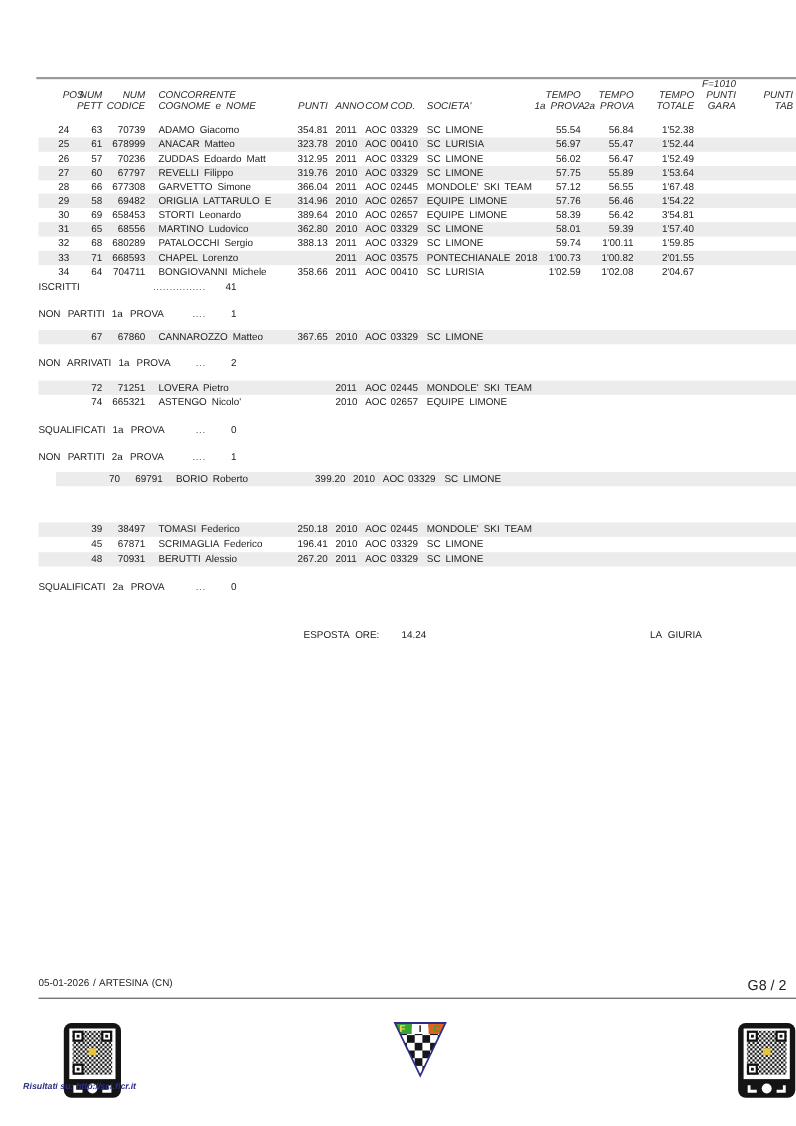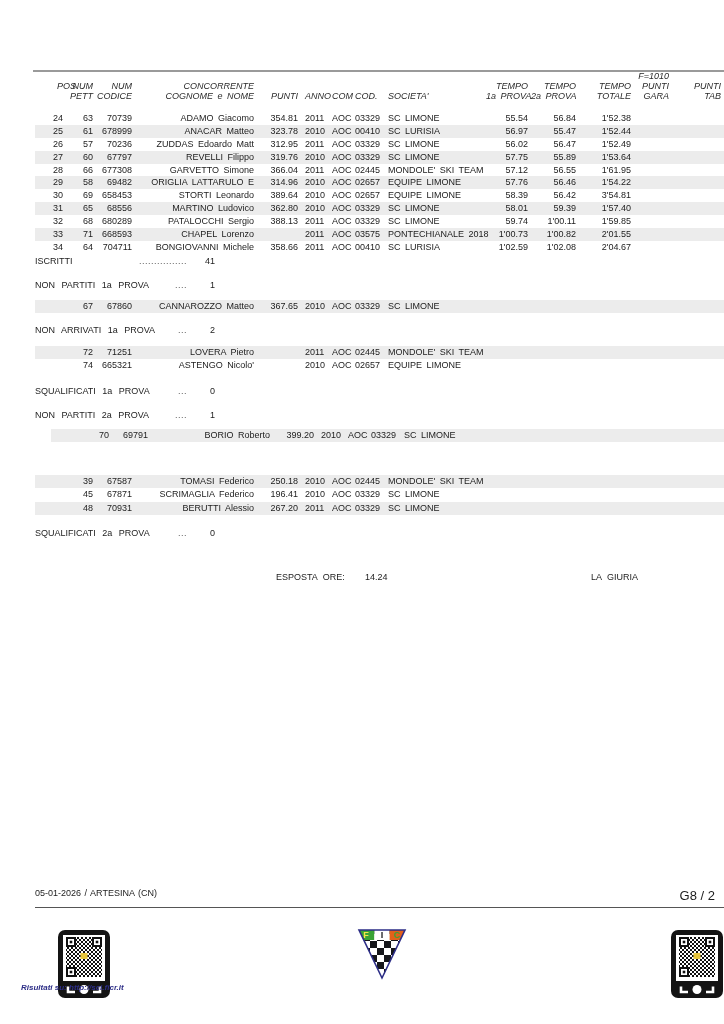--- a/index.html
+++ b/index.html
@@ -8,21 +8,21 @@
   .content{position:absolute;left:14px;top:0;width:696px;}
   .topline{position:absolute;left:-2px;top:70px;width:698px;border-top:2px solid #9a9a9a;}
   
   .thead span{position:absolute;font-size:9px;font-style:italic;color:#2a2a2a;white-space:nowrap;word-spacing:2px;}
   .h-l1{top:81px;} .h-l2{top:91px;} .h-f{top:71px;font-size:8.5px;}
   
   .c{position:absolute;top:1px;white-space:nowrap;}
   .col-pos{left:0;width:28px;text-align:right;}
   .col-pett{left:29px;width:29px;text-align:right;}
   .col-codice{left:60px;width:37px;text-align:right;}
-  .col-name{left:109px;width:110px;text-align:right;}
+  .col-name{left:109px;width:110px;text-align:left;}
   .col-punti{left:211px;width:52px;text-align:right;}
   .col-anno{left:270px;width:24px;}
   .col-com{left:297px;width:22px;}
   .col-cod{left:320px;width:30px;}
   .col-societa{left:353px;width:150px;}
   .col-t1{left:451px;width:42px;text-align:right;}
   .col-t2{left:496px;width:45px;text-align:right;}
   .col-tot{left:551px;width:45px;text-align:right;}
   .col-pgara{left:586px;width:48px;text-align:right;}
   .col-ptab{left:644px;width:42px;text-align:right;}
@@ -151,21 +151,21 @@
           <span class="c col-pett">66</span>
           <span class="c col-codice">677308</span>
           <span class="c col-name">GARVETTO Simone</span>
           <span class="c col-punti">366.04</span>
           <span class="c col-anno">2011</span>
           <span class="c col-com">AOC</span>
           <span class="c col-cod">02445</span>
           <span class="c col-societa">MONDOLE' SKI TEAM</span>
           <span class="c col-t1">57.12</span>
           <span class="c col-t2">56.55</span>
-          <span class="c col-tot">1'61.95</span>
+          <span class="c col-tot">1'67.48</span>
         </div>
         <div class="trow shaded">
           <span class="c col-pos">29</span>
           <span class="c col-pett">58</span>
           <span class="c col-codice">69482</span>
           <span class="c col-name">ORIGLIA LATTARULO E</span>
           <span class="c col-punti">314.96</span>
           <span class="c col-anno">2010</span>
           <span class="c col-com">AOC</span>
           <span class="c col-cod">02657</span>
@@ -327,21 +327,21 @@
 
     <div class="sum-row" style="top:478px;">
       <span class="sum-label">NON ARRIVATI 2a PROVA</span>
       <span class="sum-dots">...</span>
       <span class="sum-count">3</span>
     </div>
     <div class="rows rows-sub" style="top:475px;">
 
     <div class="trow shaded">
           <span class="c col-pett">39</span>
-          <span class="c col-codice">67587</span>
+          <span class="c col-codice">38497</span>
           <span class="c col-name">TOMASI Federico</span>
           <span class="c col-punti">250.18</span>
           <span class="c col-anno">2010</span>
           <span class="c col-com">AOC</span>
           <span class="c col-cod">02445</span>
           <span class="c col-societa">MONDOLE' SKI TEAM</span>
         </div>
         <div class="trow">
           <span class="c col-pett">45</span>
           <span class="c col-codice">67871</span>

